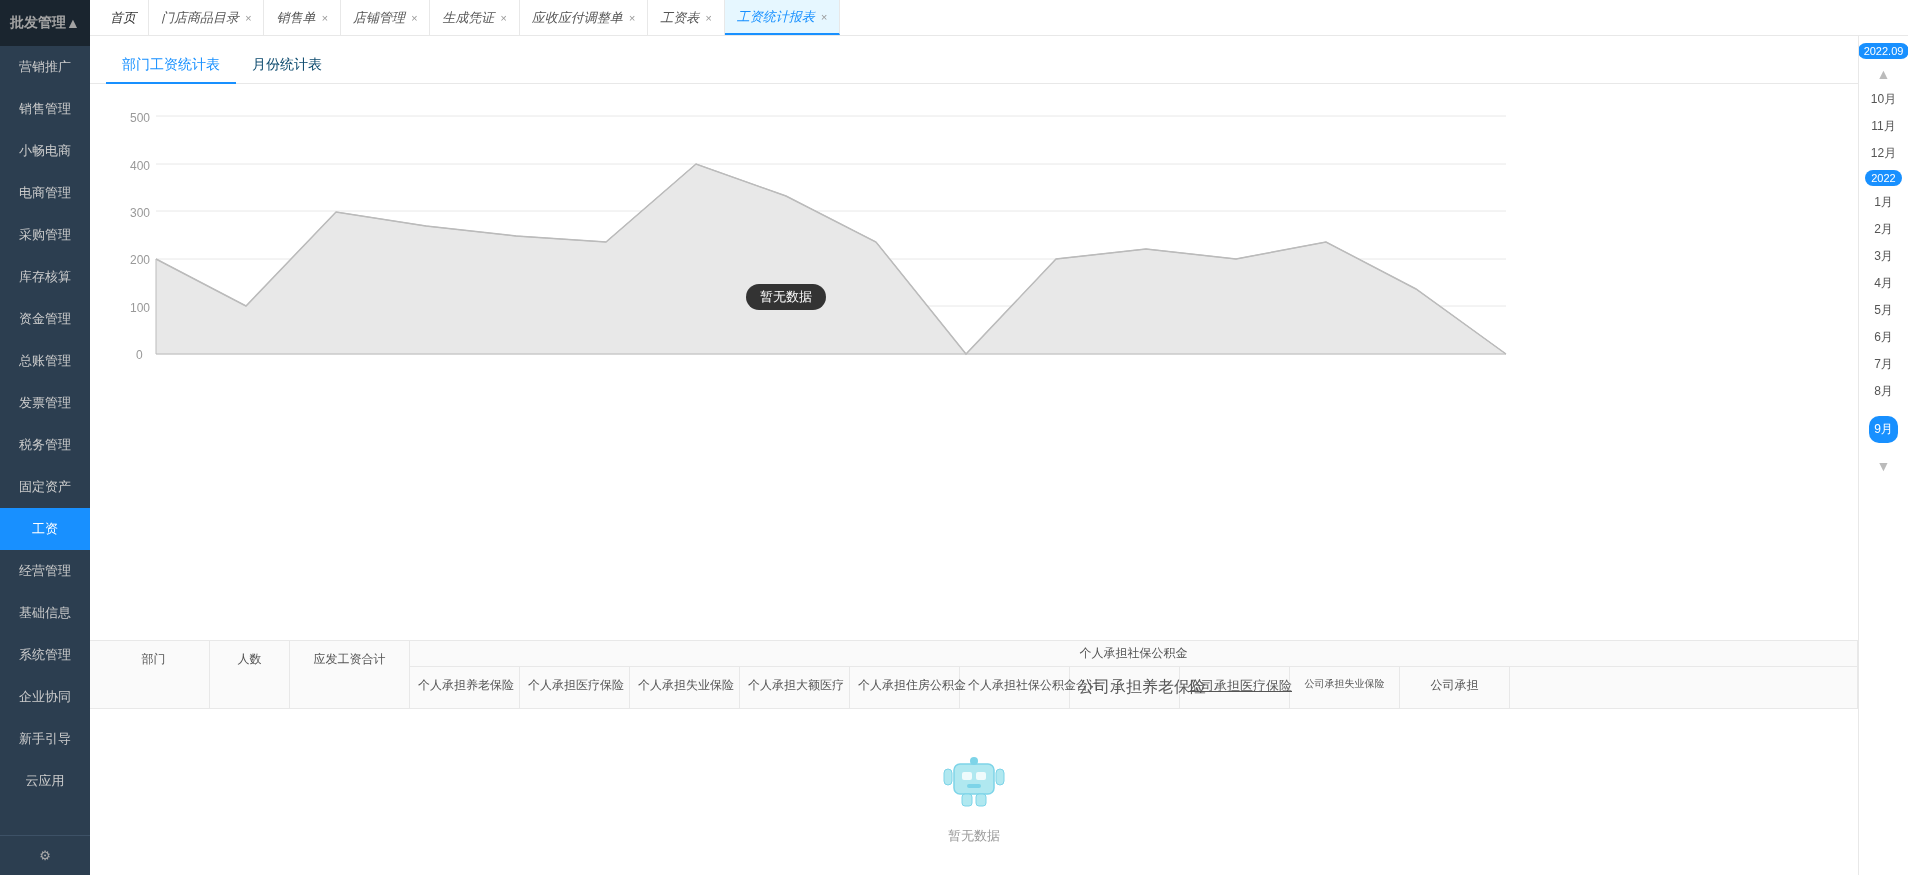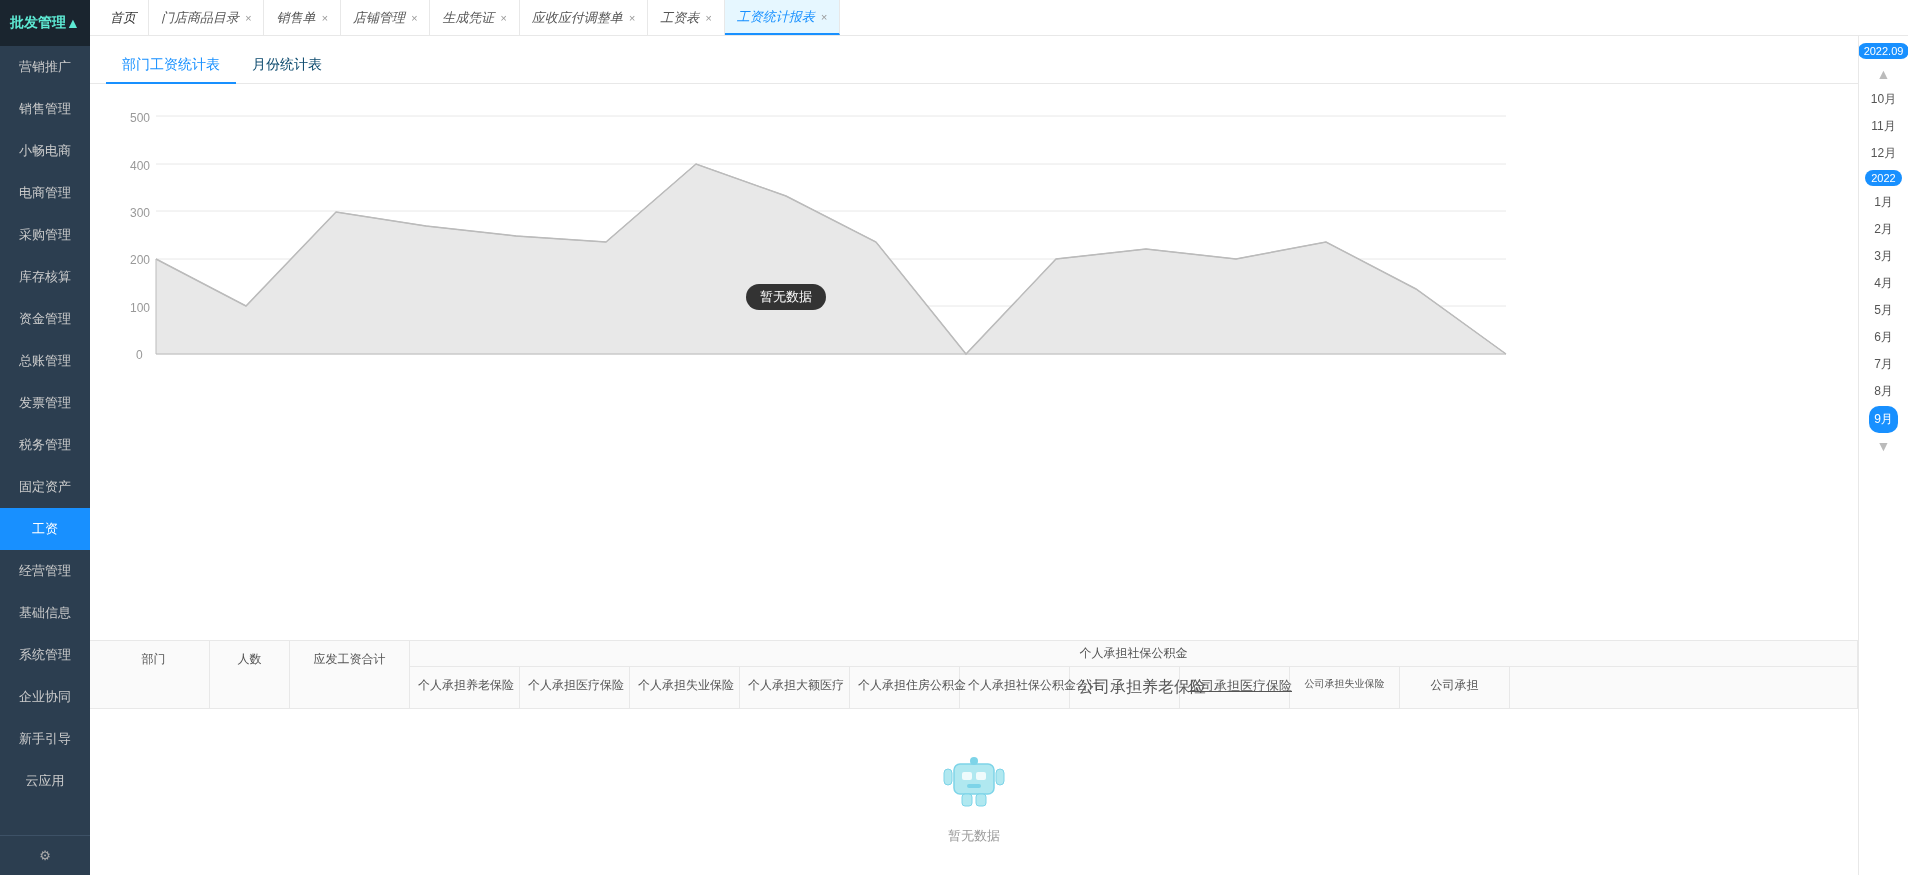--- a/index.html
+++ b/index.html
@@ -9,21 +9,21 @@
     .sidebar {
       width: 90px;
       background: #2c3e50;
       display: flex;
       flex-direction: column;
       height: 100%;
       flex-shrink: 0;
     }
     .sidebar-header {
       background: #1a252f;
-      color: #5eead4;
+      color: #a3a3a3;
       padding: 14px 8px;
       text-align: center;
       font-size: 14px;
       font-weight: bold;
       display: flex;
       align-items: center;
       justify-content: center;
       cursor: pointer;
     }
     .sidebar-item {
@@ -246,21 +246,21 @@
       padding: 5px 4px;
       cursor: pointer;
       text-align: center;
       width: 100%;
       text-align: center;
     }
     .month-item.active {
       background: #1890ff;
       color: #fff;
       border-radius: 10px;
-      margin: 1px 4px;
+      margin: 11px 4px;
       width: calc(100% - 8px);
     }
     .nav-arrow {
       color: #bbb;
       cursor: pointer;
       font-size: 14px;
       padding: 4px;
       text-align: center;
     }
 

